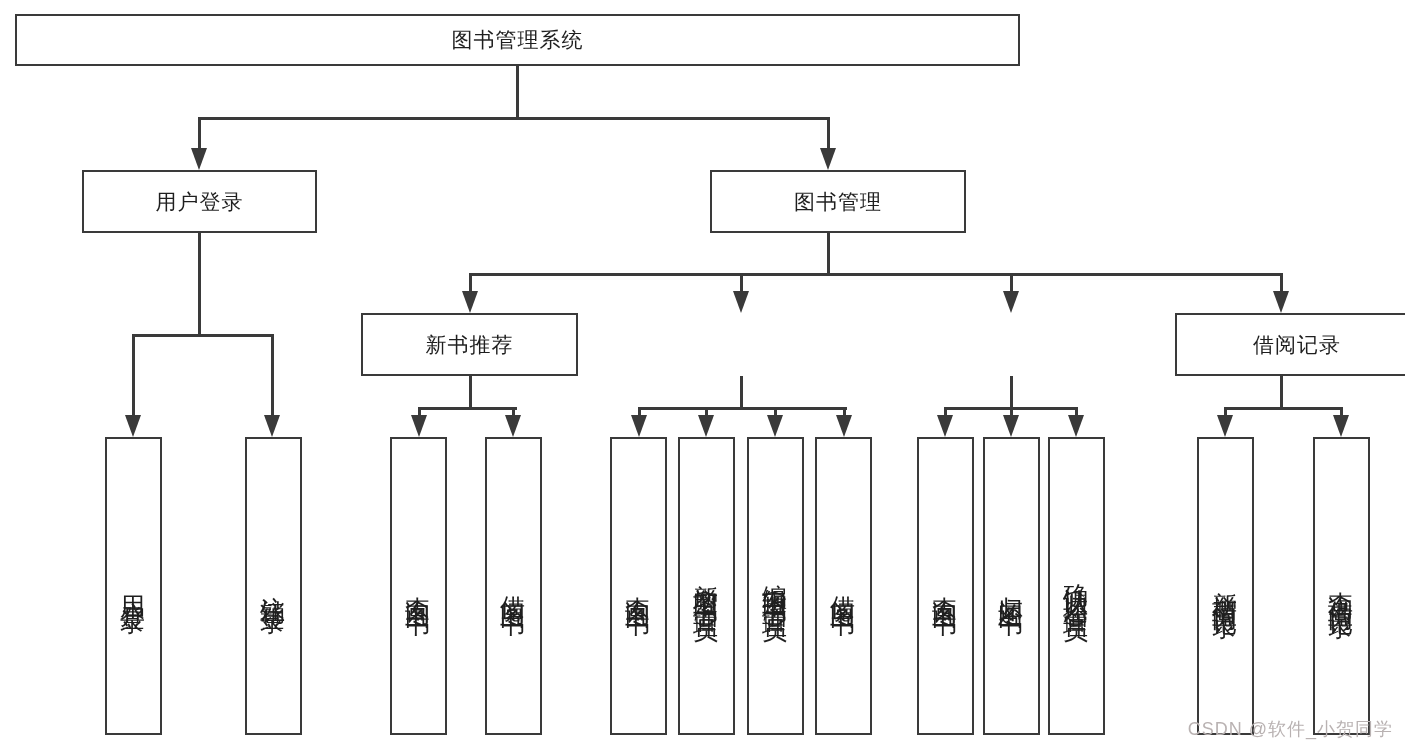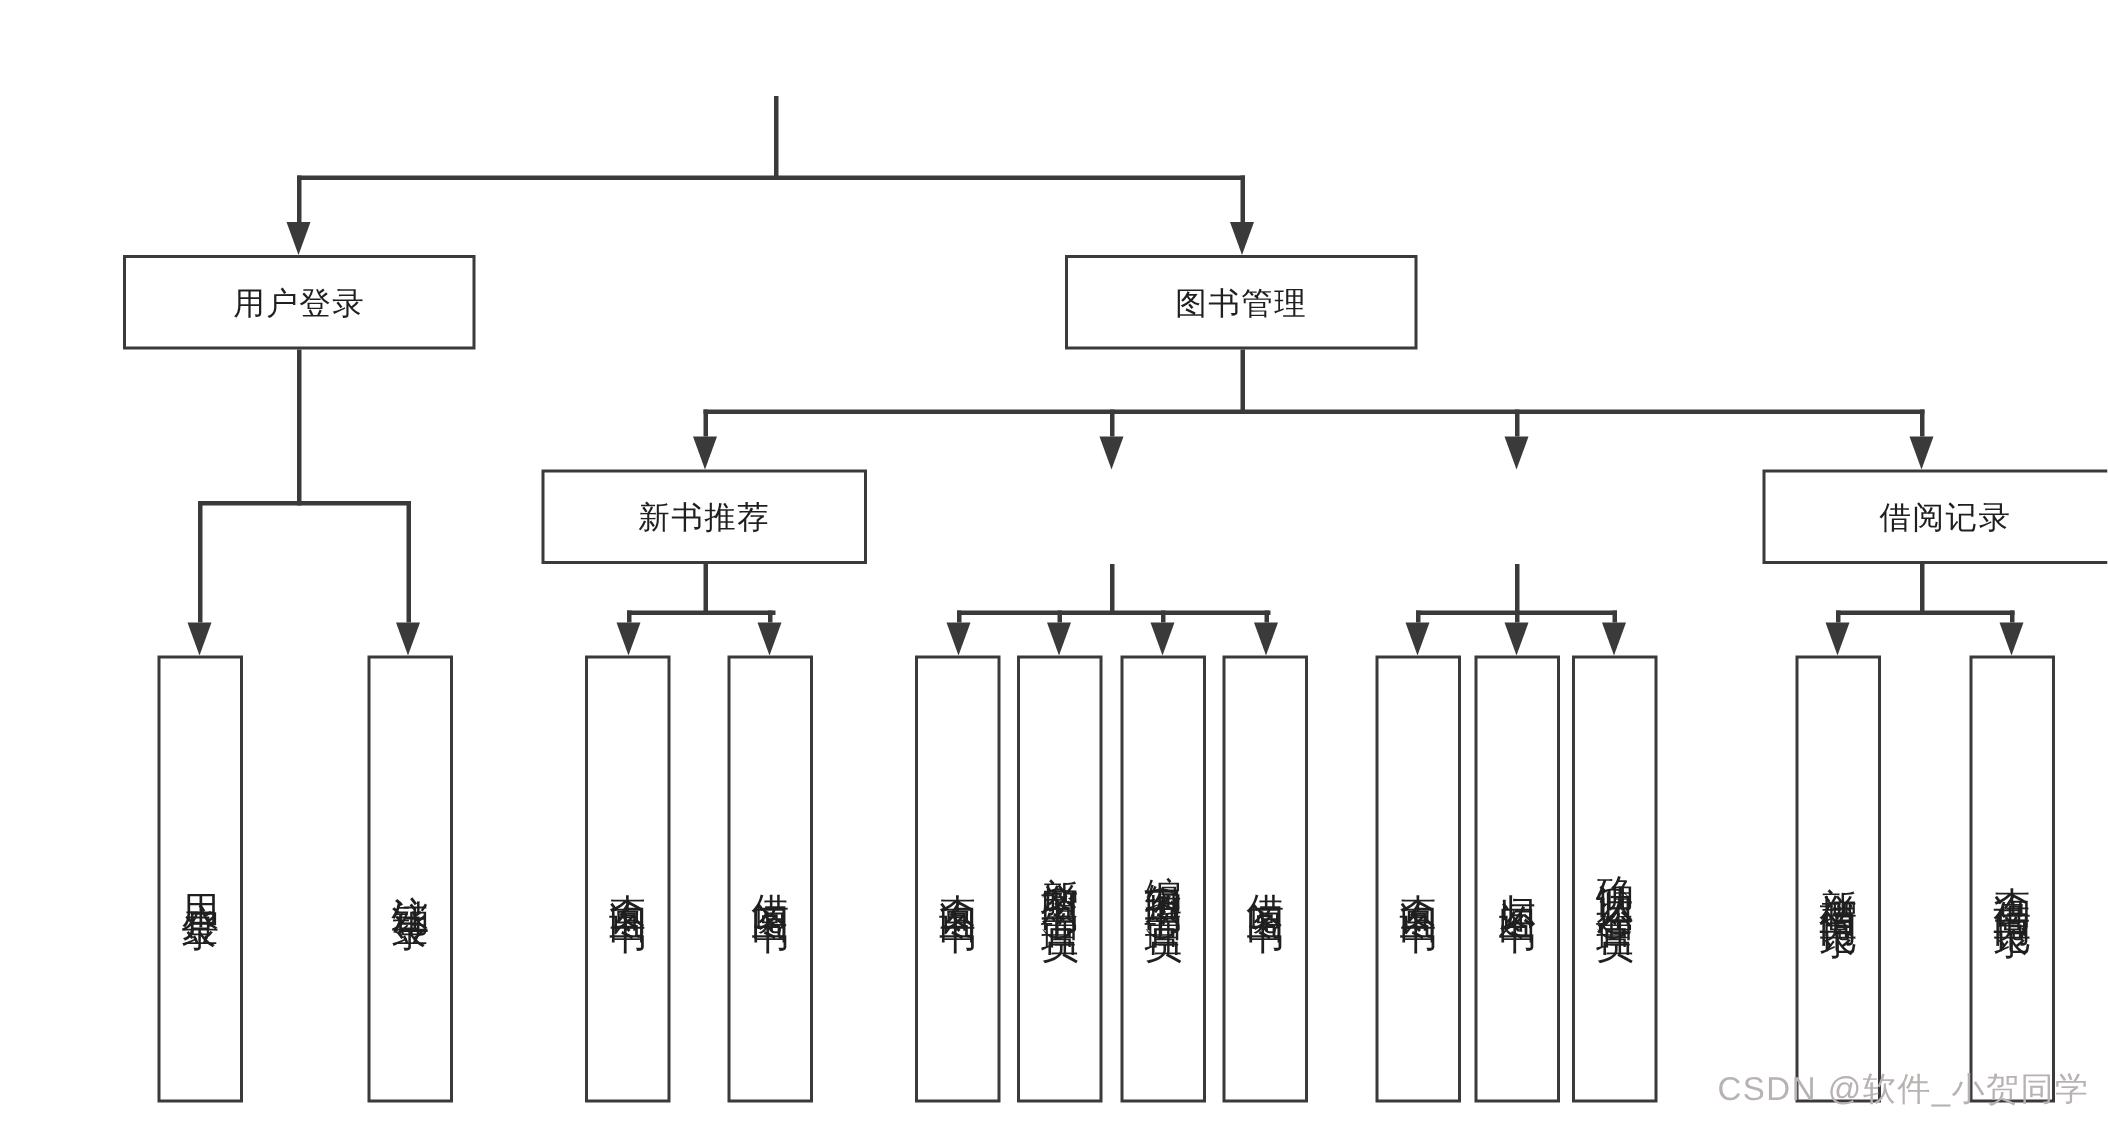--- a/index.html
+++ b/index.html
@@ -34,42 +34,45 @@
   .hline{position:absolute;height:3px;background:#3a3a3a;}
   .arrow{
     position:absolute;width:0;height:0;
     border-left:8px solid transparent;
     border-right:8px solid transparent;
     border-top:22px solid #3a3a3a;
   }
   .watermark{
     position:absolute;
     right:12px;bottom:6px;
-    font-size:22px;
+    font-size:18px;
     color:#b9b2b2;
     letter-spacing:1px;
   }
 </style>
 </head>
 <body>
 
 <div class="canvas">
 
+  <div class="box hbox" style="left:15px;top:14px;width:1005px;height:52px;">
+    <span>图书管理系统</span>
+  </div>
 
   <div class="vline" style="left:516px;top:64px;height:54px;"></div>
   <div class="hline" style="left:198px;top:117px;width:632px;"></div>
   <div class="vline" style="left:198px;top:117px;height:31px;"></div>
   <div class="arrow" style="left:191px;top:148px;"></div>
   <div class="vline" style="left:827px;top:117px;height:31px;"></div>
   <div class="arrow" style="left:820px;top:148px;"></div>
 
   <div class="box hbox" style="left:82px;top:170px;width:235px;height:63px;">
     <span>用户登录</span>
   </div>
-  <div class="box hbox" style="left:710px;top:170px;width:235px;height:63px;">
+  <div class="box hbox" style="left:710px;top:170px;width:256px;height:63px;">
     <span>图书管理</span>
   </div>
 
   <div class="vline" style="left:198px;top:233px;height:104px;"></div>
   <div class="hline" style="left:132px;top:334px;width:142px;"></div>
   <div class="vline" style="left:132px;top:334px;height:81px;"></div>
   <div class="arrow" style="left:125px;top:415px;"></div>
   <div class="vline" style="left:271px;top:334px;height:81px;"></div>
   <div class="arrow" style="left:264px;top:415px;"></div>
 

